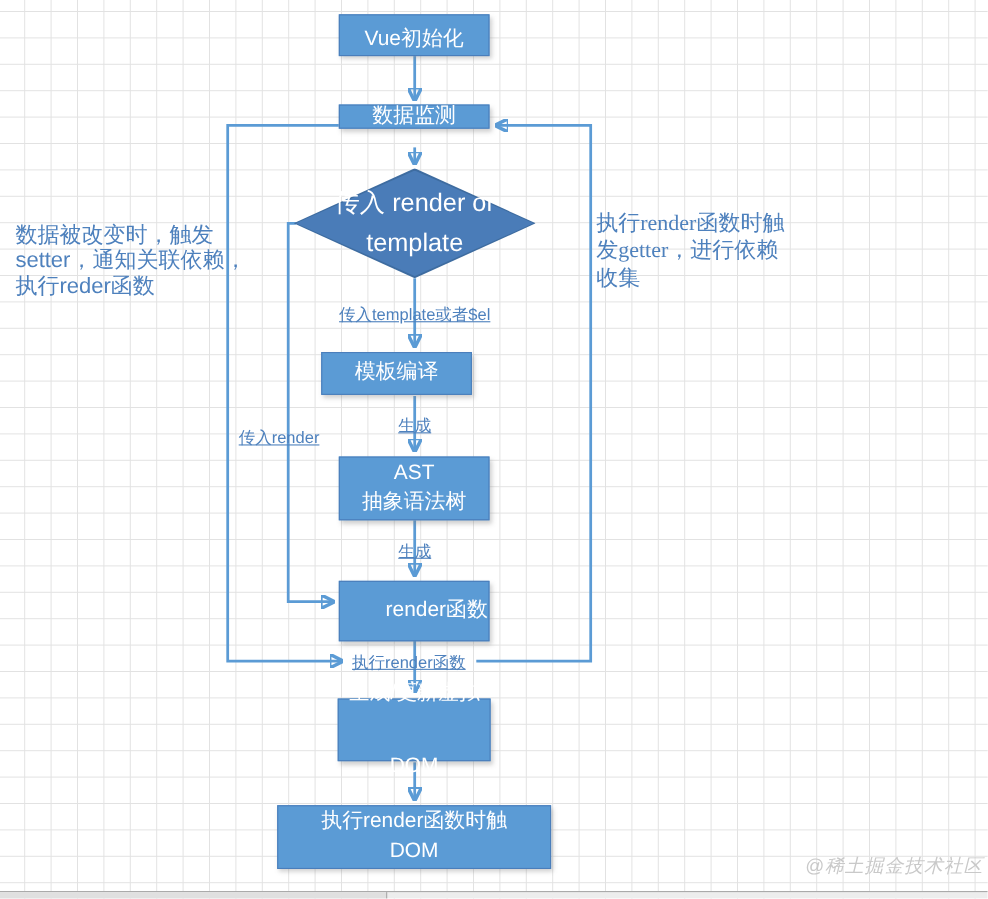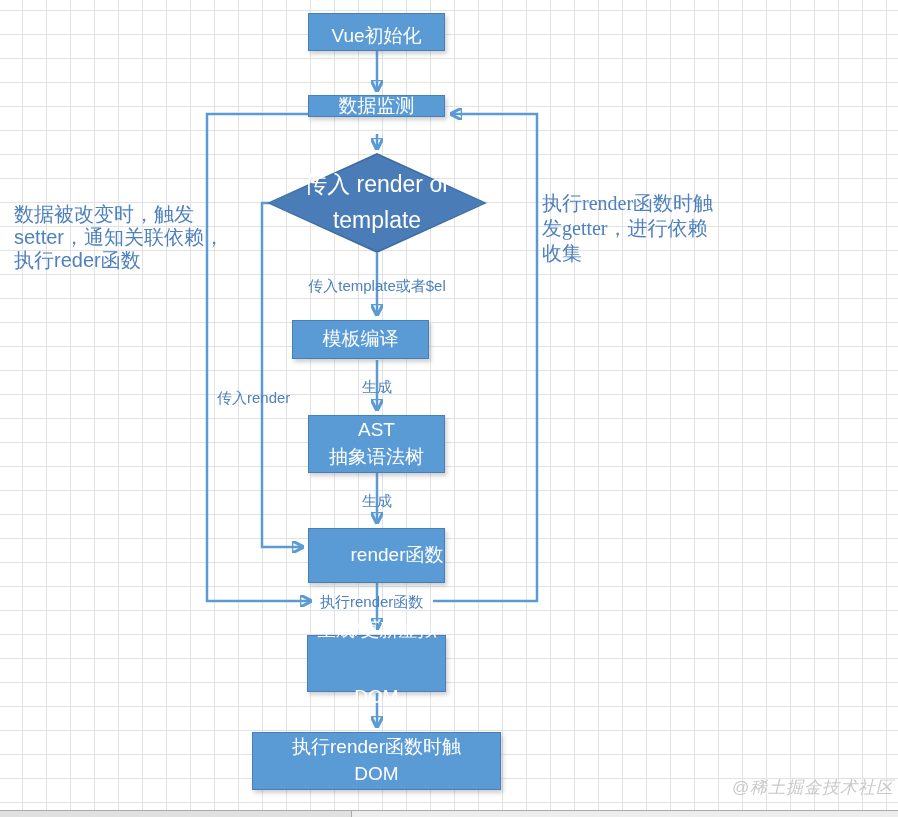--- a/index.html
+++ b/index.html
@@ -83,20 +83,21 @@
     line-height: 1.55;
     text-align: center;
   }
 
   .edge-label {
     position: absolute;
     z-index: 4;
     color: #4E81BD;
     font-size: 15px;
     white-space: nowrap;
+    text-decoration: underline;
   }
   #l-pass-template { left: 277px; top: 277px; width: 200px; text-align: center; }
   #l-gen1          { left: 352px; top: 378px; width: 50px;  text-align: center; }
   #l-pass-render   { left: 217px; top: 389px; }
   #l-gen2          { left: 352px; top: 492px; width: 50px;  text-align: center; }
   #l-exec-render   { left: 320px; top: 593px; }
 
   .annotation {
     position: absolute;
     z-index: 4;

